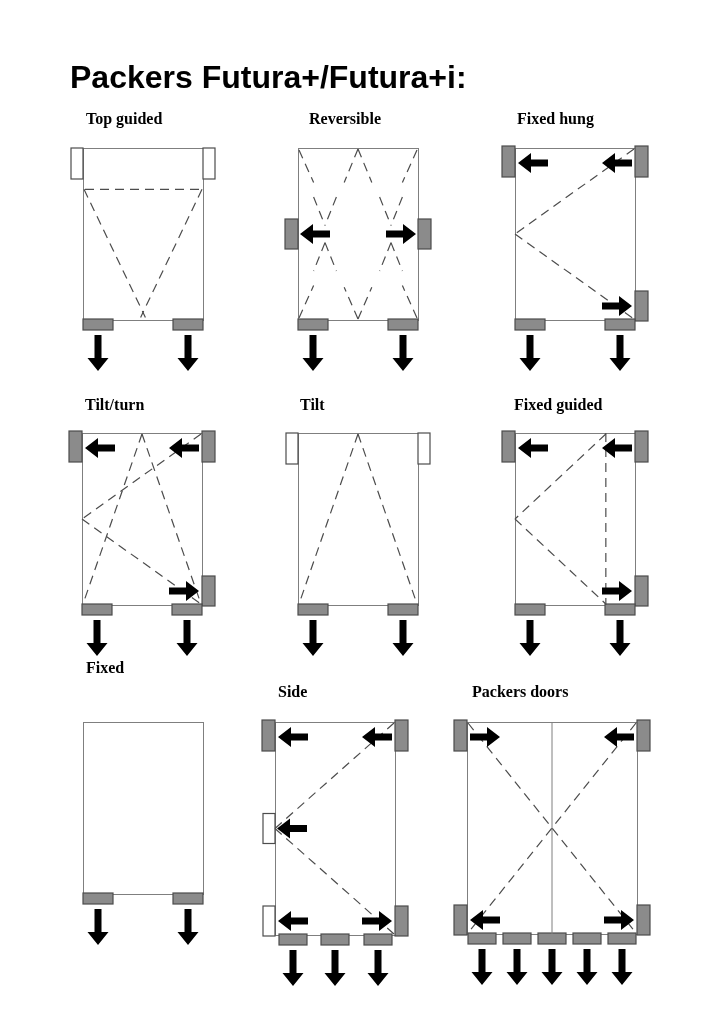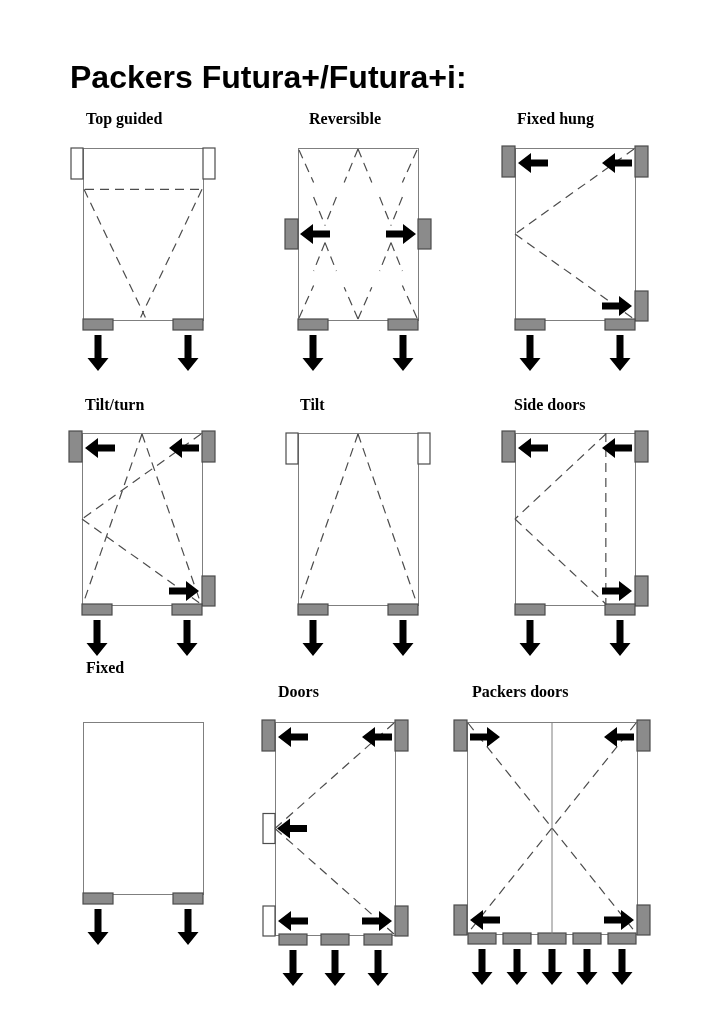--- a/index.html
+++ b/index.html
@@ -112,21 +112,21 @@
           <rect x="-12" y="0" width="12" height="31" fill="#ffffff" stroke="#4c4c4c" stroke-width="1.2"></rect>
           <rect x="120" y="0" width="12" height="31" fill="#ffffff" stroke="#4c4c4c" stroke-width="1.2"></rect>
           <rect x="0" y="171" width="30" height="11" fill="#8b8b8b" stroke="#4c4c4c" stroke-width="1.2"></rect>
           <rect x="90" y="171" width="30" height="11" fill="#8b8b8b" stroke="#4c4c4c" stroke-width="1.2"></rect>
           <line x1="60" y1="1" x2="1" y2="171" stroke="#4c4c4c" stroke-width="1.2" stroke-dasharray="9 6"></line>
           <line x1="60" y1="1" x2="119" y2="171" stroke="#4c4c4c" stroke-width="1.2" stroke-dasharray="9 6"></line>
           <path d="M 11.5 187 L 18.5 187 L 18.5 210 L 25.5 210 L 15 223 L 4.5 210 L 11.5 210 Z" fill="#000000"></path>
           <path d="M 101.5 187 L 108.5 187 L 108.5 210 L 115.5 210 L 105 223 L 94.5 210 L 101.5 210 Z" fill="#000000"></path>
         </g>
       </svg>
-      <div class="dlabel" style="left: 514px; top: 396px;">Side doors</div>
+      <div class="dlabel" style="left: 514px; top: 396px;">Fixed guided</div>
       <svg class="diagram" width="148" height="234" style="left: 501px; top: 429px;">
         <g transform="translate(14,4)">
           <rect x="0.5" y="0.5" width="120" height="172" fill="#fff" stroke="#7f7f7f" stroke-width="1"></rect>
           <rect x="-13" y="-2" width="13" height="31" fill="#8b8b8b" stroke="#4c4c4c" stroke-width="1.2"></rect>
           <rect x="120" y="-2" width="13" height="31" fill="#8b8b8b" stroke="#4c4c4c" stroke-width="1.2"></rect>
           <rect x="120" y="143" width="13" height="30" fill="#8b8b8b" stroke="#4c4c4c" stroke-width="1.2"></rect>
           <rect x="0" y="171" width="30" height="11" fill="#8b8b8b" stroke="#4c4c4c" stroke-width="1.2"></rect>
           <rect x="90" y="171" width="30" height="11" fill="#8b8b8b" stroke="#4c4c4c" stroke-width="1.2"></rect>
           <line x1="90.84" y1="0" x2="90.84" y2="172" stroke="#4c4c4c" stroke-width="1.2" stroke-dasharray="9 6"></line>
           <line x1="90.84" y1="1" x2="0" y2="86" stroke="#4c4c4c" stroke-width="1.2" stroke-dasharray="9 6"></line>
@@ -141,21 +141,21 @@
       <div class="dlabel" style="left: 86px; top: 659px; text-align: right;">Fixed</div>
       <svg class="diagram" width="148" height="234" style="left: 69px; top: 718px;">
         <g transform="translate(14,4)">
           <rect x="0.5" y="0.5" width="120" height="172" fill="#fff" stroke="#7f7f7f" stroke-width="1"></rect>
           <rect x="0" y="171" width="30" height="11" fill="#8b8b8b" stroke="#4c4c4c" stroke-width="1.2"></rect>
           <rect x="90" y="171" width="30" height="11" fill="#8b8b8b" stroke="#4c4c4c" stroke-width="1.2"></rect>
           <path d="M 11.5 187 L 18.5 187 L 18.5 210 L 25.5 210 L 15 223 L 4.5 210 L 11.5 210 Z" fill="#000000"></path>
           <path d="M 101.5 187 L 108.5 187 L 108.5 210 L 115.5 210 L 105 223 L 94.5 210 L 101.5 210 Z" fill="#000000"></path>
         </g>
       </svg>
-      <div class="dlabel" style="left: 278px; top: 683px;">Doors</div>
+      <div class="dlabel" style="left: 278px; top: 683px;">Side</div>
       <svg class="diagram" width="148" height="275" style="left: 261px; top: 718px;">
         <g transform="translate(14,4)">
           <rect x="0.5" y="0.5" width="120" height="213" fill="#fff" stroke="#7f7f7f" stroke-width="1"></rect>
           <rect x="-13" y="-2" width="13" height="31" fill="#8b8b8b" stroke="#4c4c4c" stroke-width="1.2"></rect>
           <rect x="120" y="-2" width="13" height="31" fill="#8b8b8b" stroke="#4c4c4c" stroke-width="1.2"></rect>
           <rect x="-12" y="91.5" width="12" height="30" fill="#ffffff" stroke="#4c4c4c" stroke-width="1.2"></rect>
           <rect x="-12" y="184" width="12" height="30" fill="#ffffff" stroke="#4c4c4c" stroke-width="1.2"></rect>
           <rect x="120" y="184" width="13" height="30" fill="#8b8b8b" stroke="#4c4c4c" stroke-width="1.2"></rect>
           <rect x="4" y="212" width="28" height="11" fill="#8b8b8b" stroke="#4c4c4c" stroke-width="1.2"></rect>
           <rect x="46" y="212" width="28" height="11" fill="#8b8b8b" stroke="#4c4c4c" stroke-width="1.2"></rect>

